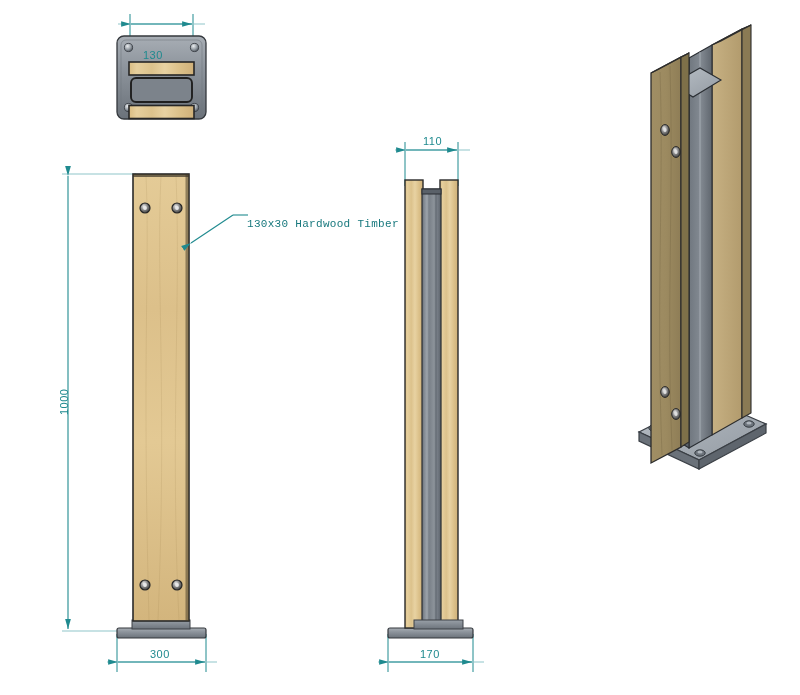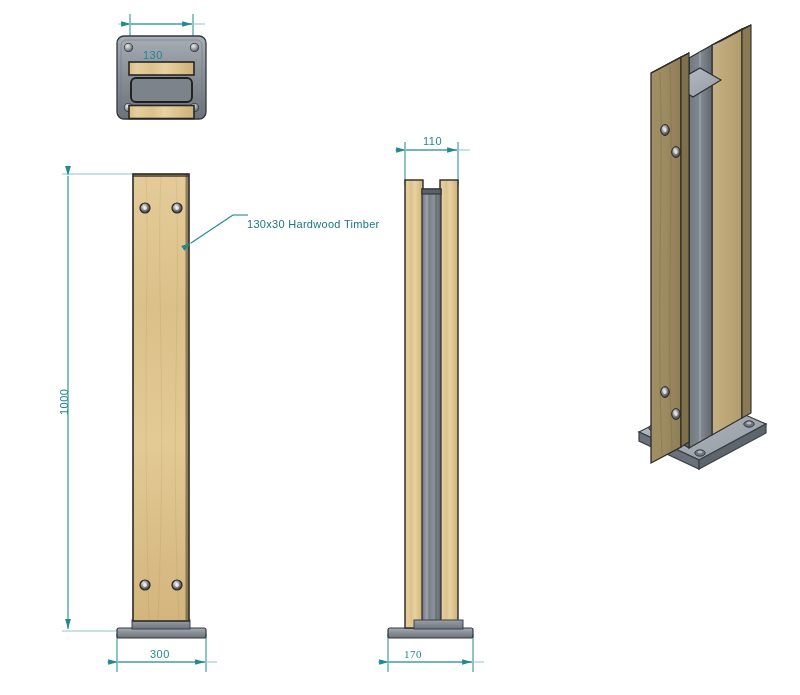--- a/index.html
+++ b/index.html
@@ -23,21 +23,21 @@
   .dim-text {
     position: absolute;
     font-family: "Liberation Sans", sans-serif;
     font-size: 11px;
     color: #1f8a8f;
     letter-spacing: 0.5px;
     white-space: nowrap;
   }
   .note-text {
     position: absolute;
-    font-family: Liberation Sans, sans-serif;
+    font-family: Liberation Mono, monospace;
     font-size: 11px;
     color: #17787d;
     letter-spacing: 0.3px;
     white-space: nowrap;
   }
   .rot {
     transform: rotate(-90deg);
     transform-origin: left top;
   }
   svg { display:block; }
@@ -294,17 +294,17 @@
   </svg>
 
   <div class="dim-text" style="left:143px; top:9px;margin-top:40px;">130</div>
 
   <div class="dim-text rot" style="left:58px; top:415px;">1000</div>
 
   <div class="dim-text" style="left:150px; top:648px;">300</div>
 
   <div class="dim-text" style="left:423px; top:135px;text-align:right;">110</div>
 
-  <div class="dim-text" style="left:404px; top:648px;font-family:Liberation Serif, serif;">170</div>
+  <div class="dim-text" style="left:420px; top:648px;">170</div>
 
   <div class="note-text" style="left:247px; top:218px;">130x30 Hardwood Timber</div>
 
 </div>
 
 </body></html>

